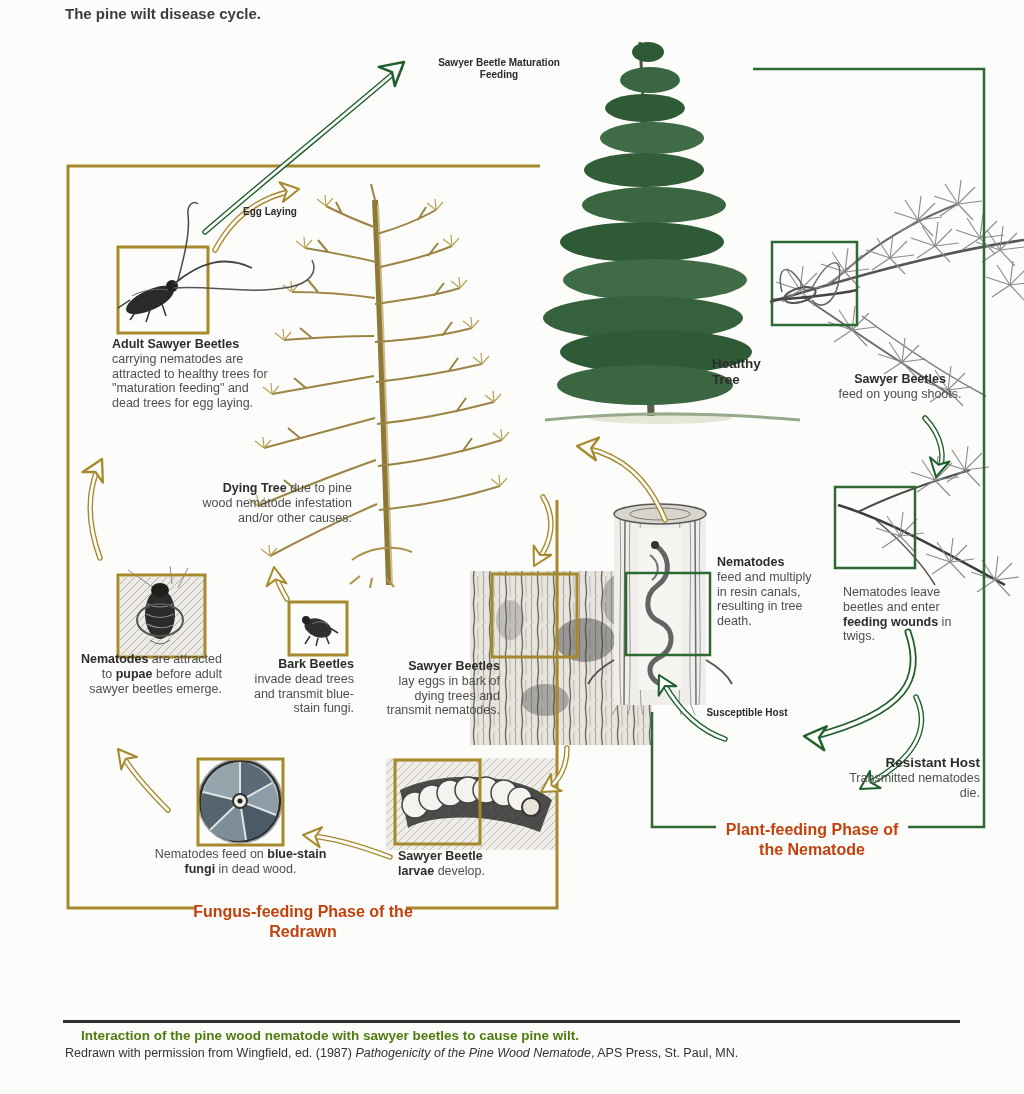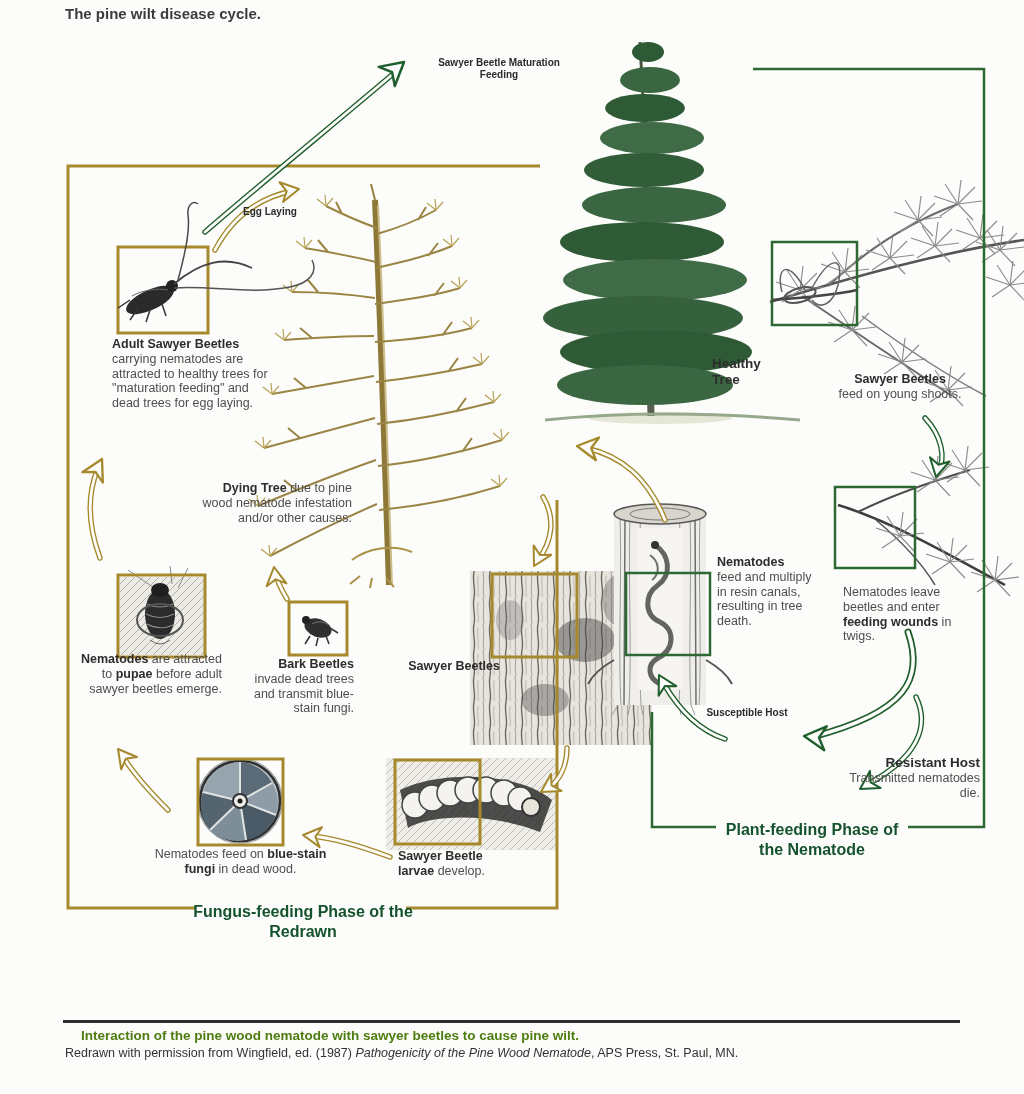--- a/index.html
+++ b/index.html
@@ -3,21 +3,21 @@
 <meta charset="utf-8">
 <style>
   html,body{margin:0;padding:0;}
   body{width:1024px;height:1094px;position:relative;background:#fcfcfa;
        font-family:"Liberation Sans",sans-serif;overflow:hidden;}
   #art{position:absolute;left:0;top:0;z-index:1;}
   .t{position:absolute;z-index:2;font-size:12.5px;line-height:1.18;color:#4e4e4e;}
   .b{font-weight:bold;color:#2d2d2d;}
   .lead{display:block;font-weight:bold;color:#2c2c2c;}
   .lbl{font-weight:bold;font-size:10px;color:#2b2b2b;}
-  .phase{font-weight:bold;font-size:16px;color:#14532d;text-align:center;line-height:1.25;}
+  .phase{font-weight:bold;font-size:16px;color:#c2410c;text-align:center;line-height:1.25;}
   .ctr{text-align:center;}
   .rgt{text-align:right;}
   .title{font-weight:bold;font-size:15px;color:#3c3c3c;}
   .cap-b{font-weight:bold;font-size:13.5px;color:#4d7c0f;margin-left:16px;}
   .cap-c{font-size:12.5px;color:#333;}
   .rule{position:absolute;z-index:2;background:#2f2f2f;}
   
   .bt{fill:none;stroke:#a5892c;stroke-width:5.5;stroke-linecap:round;}
   .bg{fill:none;stroke:#1f5f2d;stroke-width:5.5;stroke-linecap:round;}
   .bw{fill:none;stroke:#fcfcfa;stroke-width:2.8;stroke-linecap:round;}
@@ -351,20 +351,21 @@
   <span class="b">Nematodes</span><span> are attracted to </span><span class="b">pupae</span><span> before adult sawyer beetles emerge.</span>
 </div>
 
 <div class="t rgt" style="left:232px;top:657px;width:122px;">
   <span class="lead">Bark Beetles</span>
   <span>invade dead trees and transmit blue-stain fungi.</span>
 </div>
 
 <div class="t rgt" style="left:370px;top:659px;width:130px;">
   <span class="lead">Sawyer Beetles</span>
+  <span>lay eggs in bark of dying trees and transmit nematodes.</span>
 </div>
 
 <div class="t ctr" style="left:138px;top:847px;width:205px;">
   <span>Nematodes feed on </span><span class="b">blue-stain fungi</span><span> in dead wood.</span>
 </div>
 
 <div class="t" style="left:398px;top:849px;width:118px;">
   <span class="b">Sawyer Beetle larvae</span><span> develop.</span>
 </div>
 

